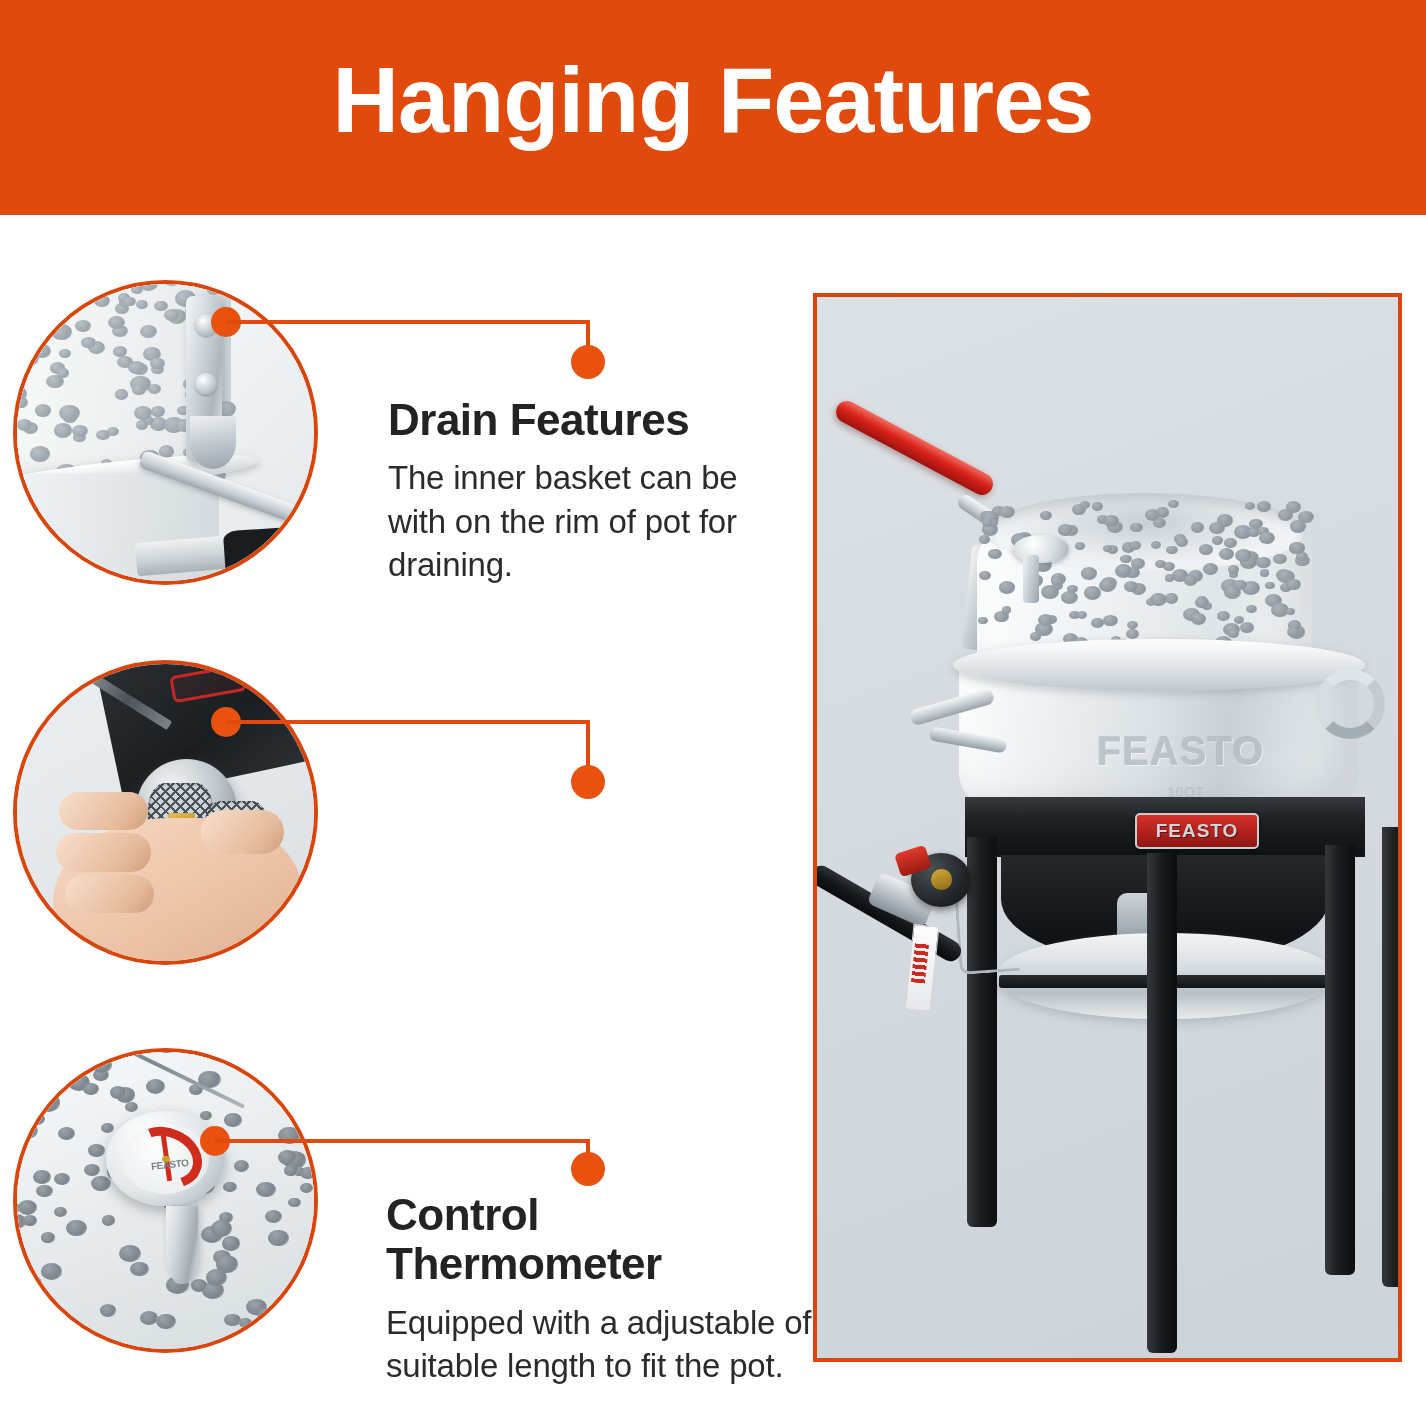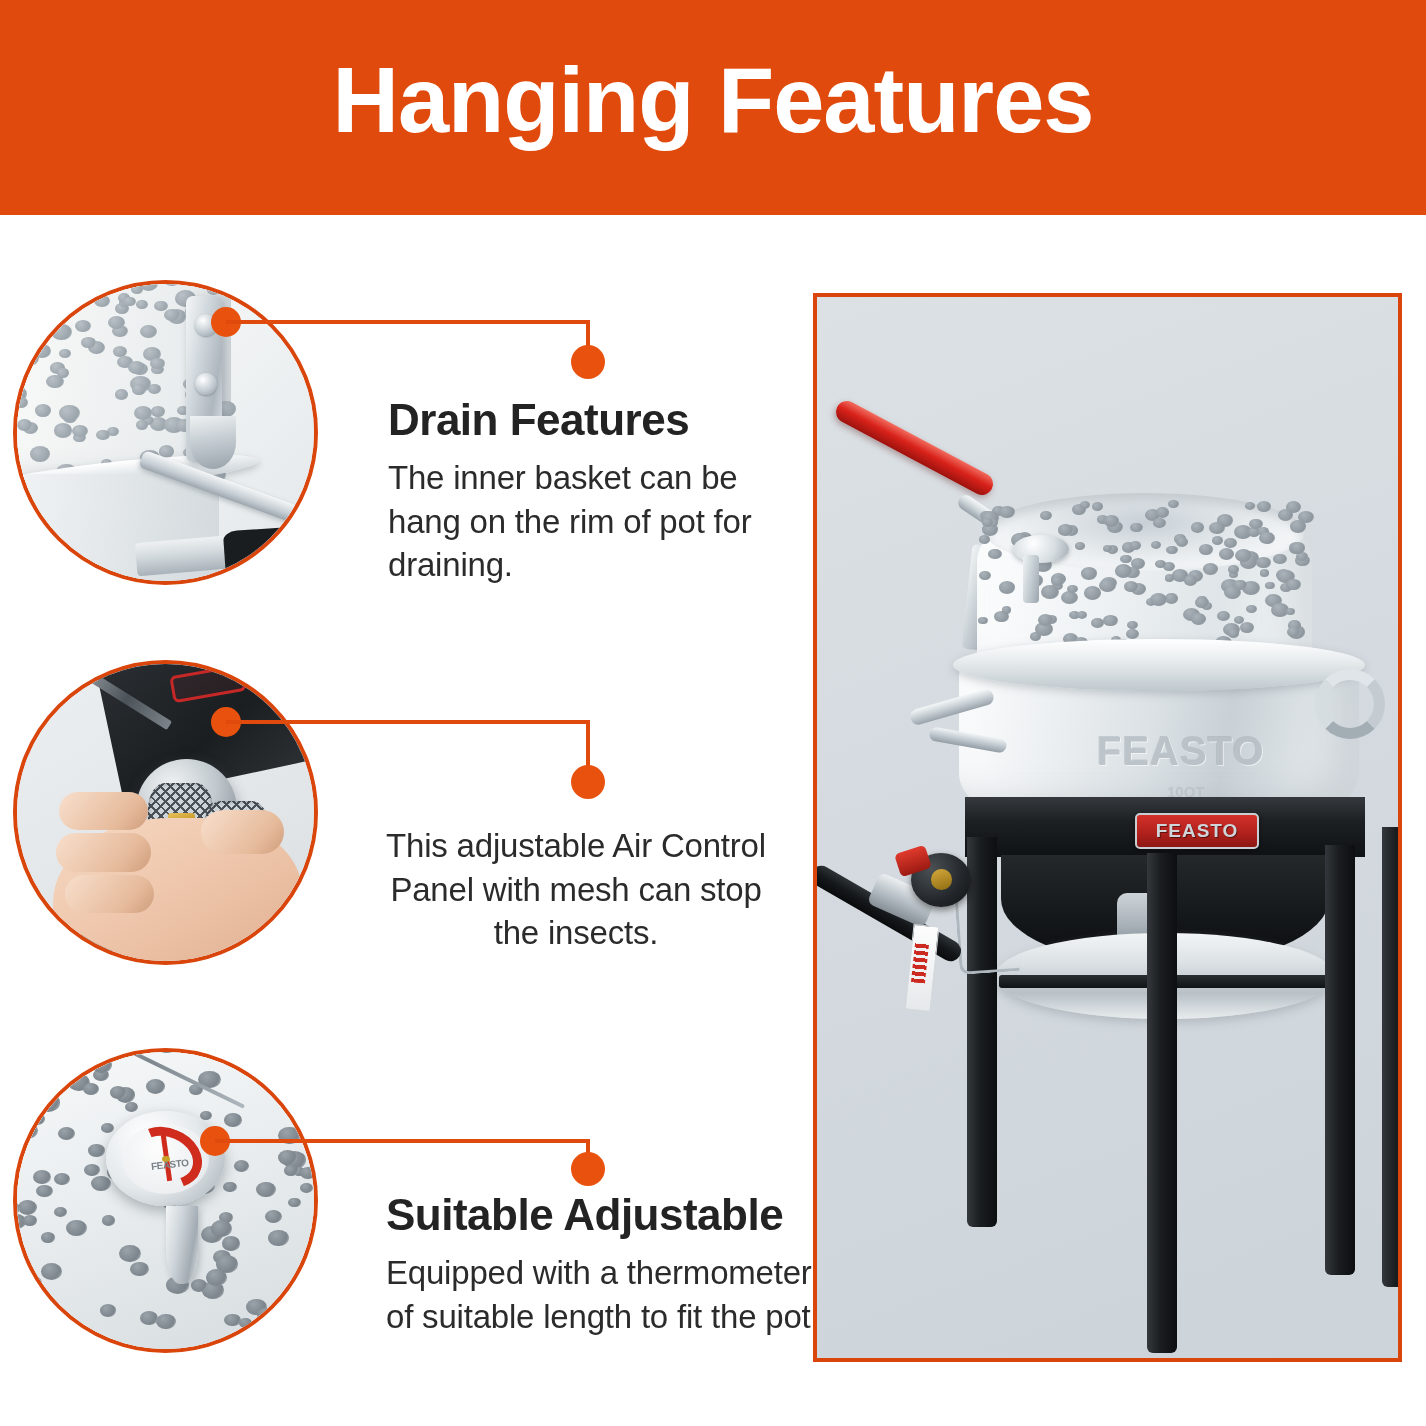--- a/index.html
+++ b/index.html
@@ -544,21 +544,21 @@
       <div class="p1-dark"></div>
     </div>
   </div>
   <div class="dot-anchor" style="left:211px; top:307px;"></div>
   <div class="leader-h" style="left:226px; top:320px; width:364px;"></div>
   <div class="leader-v" style="left:586px; top:320px; height:44px;"></div>
   <div class="dot-end" style="left:571px; top:345px;"></div>
 
   <div class="feature-text align-left" style="left:388px; top:395px; width:380px;">
     <div class="feature-title">Drain Features</div>
-    <div class="feature-body">The inner basket can be hang on the rim of pot for draining.</div>
+    <div class="feature-body">The inner basket can be with on the rim of pot for draining.</div>
   </div>
 
   <div class="circle-photo" style="left:13px; top:660px; width:305px; height:305px;">
     <div class="circle-inner p2-bg">
       <div class="p2-plate"></div>
       <div class="p2-label"></div>
       <div class="p2-needle"></div>
       <div class="p2-valve"></div>
       <div class="p2-mesh" style="left:44%; top:40%;"></div>
       <div class="p2-mesh" style="left:63%; top:46%;"></div>
@@ -570,21 +570,20 @@
       <div class="p2-finger" style="left:14%; bottom:44%; width:30%; height:13%;"></div>
       <div class="p2-finger" style="left:62%; bottom:36%; width:28%; height:15%;"></div>
     </div>
   </div>
   <div class="dot-anchor" style="left:211px; top:707px;"></div>
   <div class="leader-h" style="left:226px; top:720px; width:364px;"></div>
   <div class="leader-v" style="left:586px; top:720px; height:46px;"></div>
   <div class="dot-end" style="left:571px; top:765px;"></div>
 
   <div class="feature-text align-center" style="left:376px; top:812px; width:400px;">
-    <div class="feature-body">This adjustable Air Control Panel with mesh can stop the insects.</div>
   </div>
 
   <div class="circle-photo" style="left:13px; top:1048px; width:305px; height:305px;">
     <div class="circle-inner p3-bg">
       <div class="p3-basket">
         <div class="p3-holes" id="p3holes">
             <i style="left:54.0%;top:44.0%;width:22.3px;height:17.4px;"></i>
             <i style="left:16.2%;top:72.5%;width:17.7px;height:13.8px;"></i>
             <i style="left:20.1%;top:59.9%;width:13.5px;height:10.5px;"></i>
             <i style="left:45.7%;top:3.5%;width:23.8px;height:18.6px;"></i>
@@ -699,22 +698,22 @@
       </div>
       <div class="p3-clip"></div>
     </div>
   </div>
   <div class="dot-anchor" style="left:200px; top:1126px;"></div>
   <div class="leader-h" style="left:215px; top:1139px; width:375px;"></div>
   <div class="leader-v" style="left:586px; top:1139px; height:30px;"></div>
   <div class="dot-end" style="left:571px; top:1152px;"></div>
 
   <div class="feature-text align-left" style="left:386px; top:1190px; width:440px;">
-    <div class="feature-title">Suitable Adjustable</div>
-    <div class="feature-body">Equipped with a thermometer of suitable length to fit the pot.</div>
+    <div class="feature-title">Control Thermometer</div>
+    <div class="feature-body">Equipped with a adjustable of suitable length to fit the pot.</div>
   </div>
 
   <div class="product-frame">
     <div class="product-bg"></div>
 
     <div class="mp mp-basket-handle"></div>
     <div class="mp mp-handle-shaft"></div>
     <div class="mp mp-handle-bracket"></div>
 
     <div class="mp mp-basket"></div>

